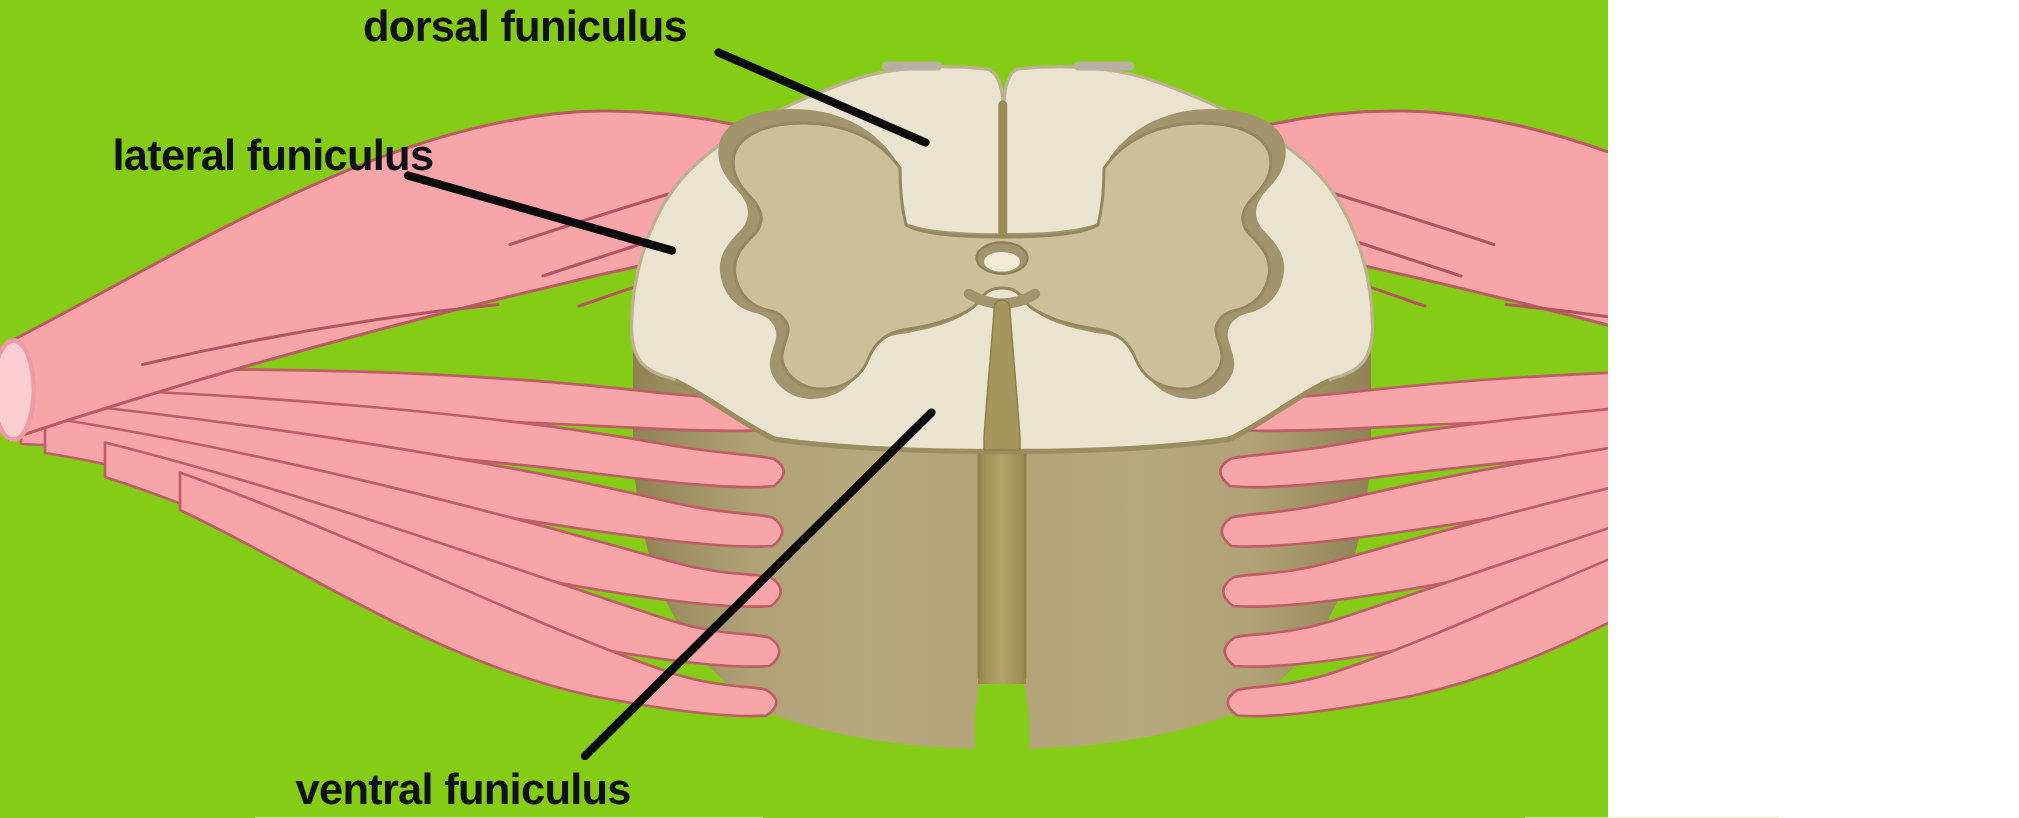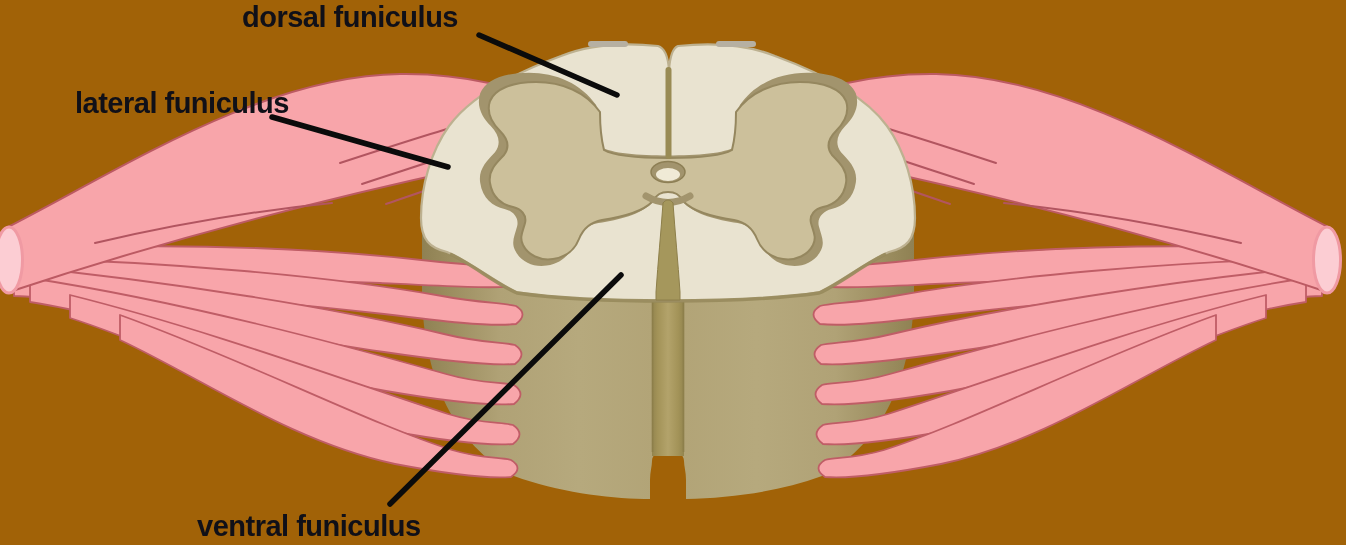--- a/index.html
+++ b/index.html
@@ -1,19 +1,19 @@
 <!DOCTYPE html>
 <html><head>
 <meta charset="utf-8">
 <style>
   html,body{margin:0;padding:0;background:#ffffff;}
   .stage{
     position:relative;
-    width:1346px;height:545px;
-    background:#a16207;
+    width:1072px;height:545px;
+    background:#84cc16;
     overflow:hidden;
     font-family:"Liberation Sans", sans-serif;
   }
   svg{display:block}
   .label-text{
     font-family:"Liberation Sans","DejaVu Sans",sans-serif;
     font-weight:bold;
     font-size:29px;
     letter-spacing:-0.5px;
     fill:#101018;

